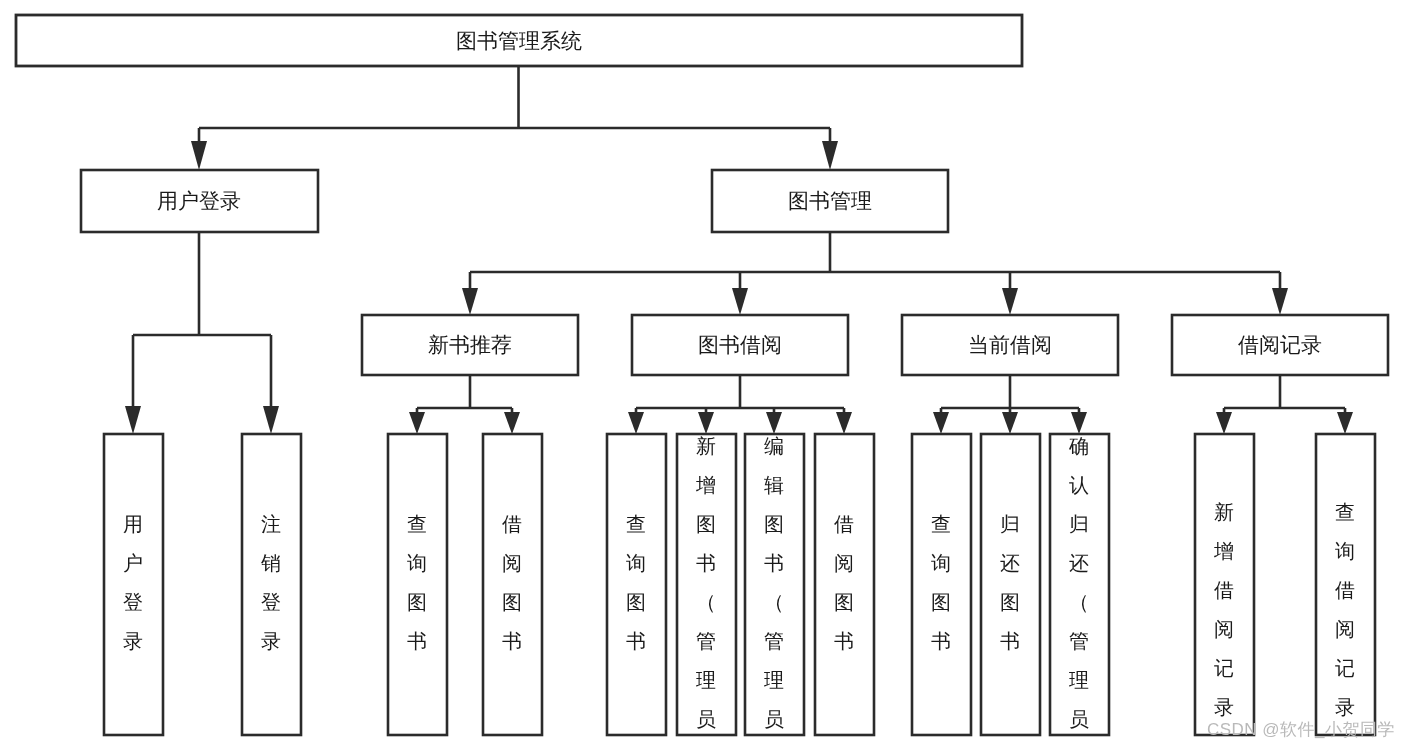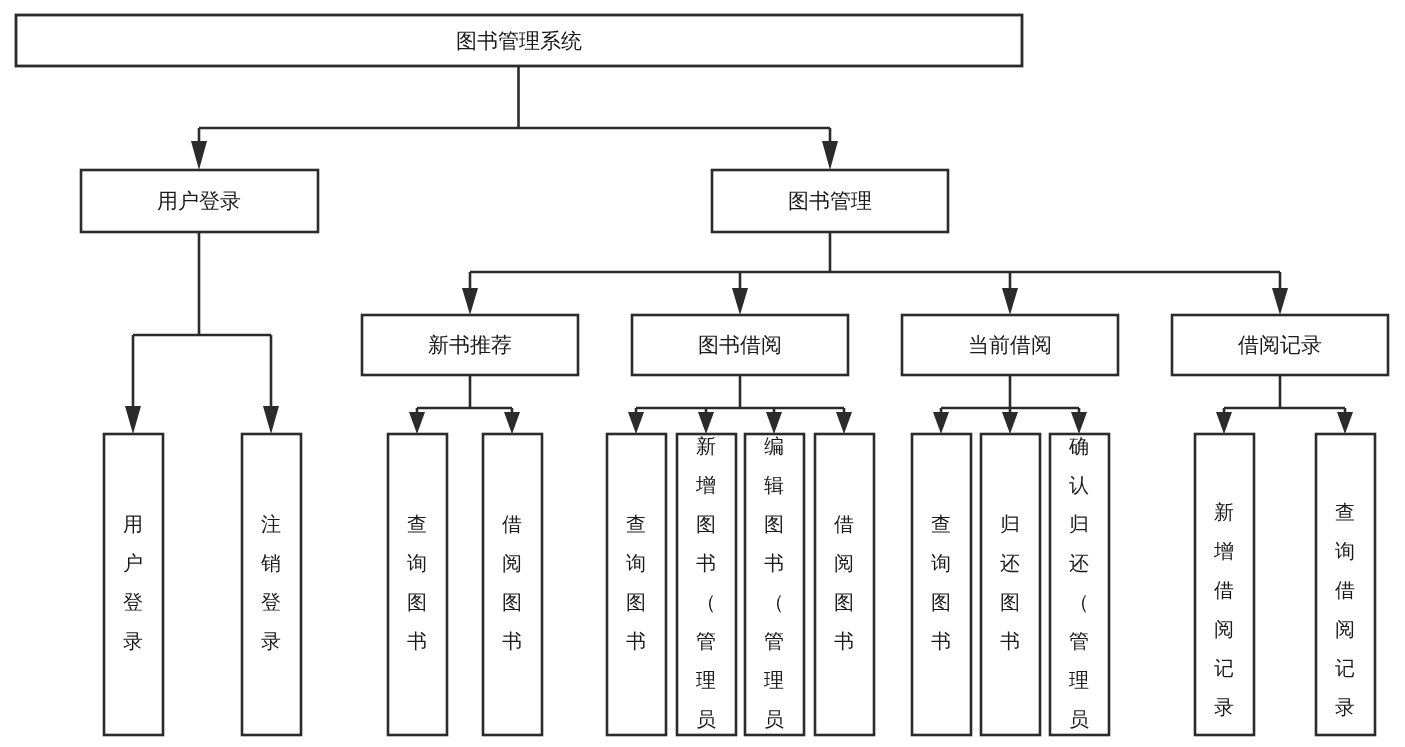--- a/index.html
+++ b/index.html
@@ -235,13 +235,14 @@
         <text class="node-label vertical-label" x="1224"><tspan x="1224" y="514">新</tspan><tspan x="1224" y="553">增</tspan><tspan x="1224" y="592">借</tspan><tspan x="1224" y="631">阅</tspan><tspan x="1224" y="670">记</tspan><tspan x="1224" y="709">录</tspan></text>
       </g>
 
       <g>
         <rect class="node-box" x="1316" y="434" width="59" height="301"></rect>
         <text class="node-label vertical-label" x="1345"><tspan x="1345" y="514">查</tspan><tspan x="1345" y="553">询</tspan><tspan x="1345" y="592">借</tspan><tspan x="1345" y="631">阅</tspan><tspan x="1345" y="670">记</tspan><tspan x="1345" y="709">录</tspan></text>
       </g>
     </g>
   </svg>
 
+  <div class="watermark">CSDN @软件_小贺同学</div>
 </div>
 
 </body></html>

